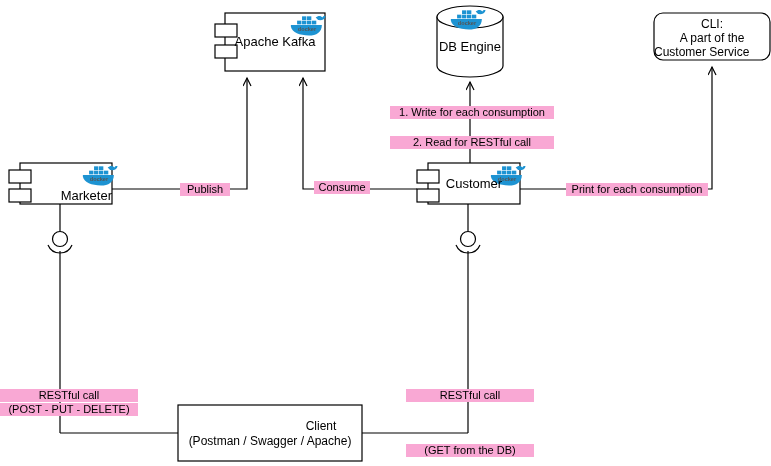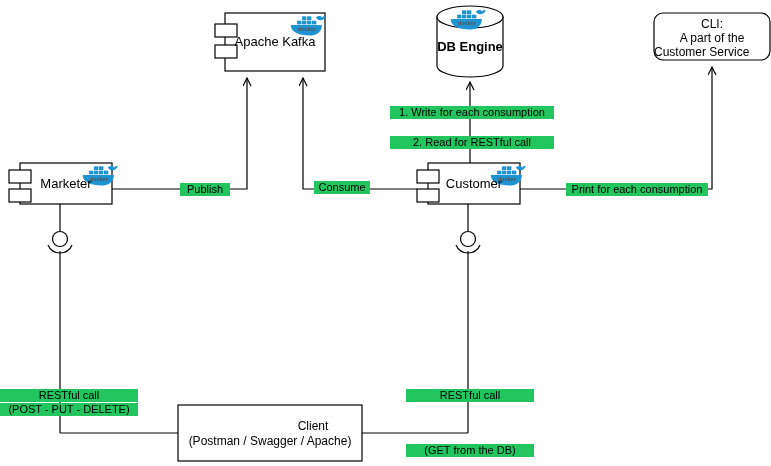--- a/index.html
+++ b/index.html
@@ -32,21 +32,21 @@
     text-align: center;
     line-height: 14px;
     white-space: pre;
     pointer-events: none;
   }
   .edge-label {
     position: absolute;
     font-family: "Liberation Sans", sans-serif;
     font-size: 11px;
     color: #000000;
-    background: #22c55e;
+    background: #f9a8d4;
     text-align: center;
     line-height: 13px;
     white-space: pre;
     padding: 0 2px;
   }
   .comp-title {
     font-size: 13px;
   }
   .docker-logo {
     position: absolute;
@@ -189,31 +189,31 @@
         <rect x="38" y="14" width="7" height="6"></rect>
         <path d="M4,21 L54,21 C54,33 45,38 33,38 C18,38 6,33 4,24 Z"></path>
         <path d="M44,9 C48,5 53,6 55,9 C56,6 59,6 60,7 C59,12 54,14 48,13 Z"></path>
       </g>
       <text x="30" y="30" font-family="Liberation Sans, sans-serif" font-size="9" font-weight="bold" fill="#555555" text-anchor="middle">docker</text>
     </svg>
   </div>
 
   <div class="node-text comp-title" style="left:225px; top:35px; width:100px;">Apache Kafka</div>
 
-  <div class="node-text comp-title" style="left:437px; top:40px; width:66px;font-weight:bold;">DB Engine</div>
-
-  <div class="node-text comp-title" style="left:20px; top:177px; width:92px;">Marketer</div>
+  <div class="node-text comp-title" style="left:437px; top:40px; width:66px;">DB Engine</div>
+
+  <div class="node-text comp-title" style="left:20px; top:189px; width:92px;text-align:right;">Marketer</div>
 
   <div class="node-text comp-title" style="left:428px; top:177px; width:92px;">Customer</div>
 
   <div class="node-text" style="left:654px; top:17px; width:116px;">CLI:</div>
   <div class="node-text" style="left:654px; top:31px; width:116px;">A part of the</div>
   <div class="node-text" style="left:654px; top:45px; width:92px;">Customer Service</div>
 
-  <div class="node-text" style="left:178px; top:419px; width:206px;padding-left:32px;">Client</div>
+  <div class="node-text" style="left:186px; top:419px; width:206px;padding-left:32px;">Client</div>
   <div class="node-text" style="left:178px; top:434px; width:184px;">(Postman / Swagger / Apache)</div>
 
   <div class="edge-label" style="left:180px; top:183px; width:46px;">Publish</div>
 
   <div class="edge-label" style="left:314px; top:181px; width:52px;">Consume</div>
 
   <div class="edge-label" style="left:566px; top:183px; width:138px;text-align:center;">Print for each consumption</div>
 
   <div class="edge-label" style="left:390px; top:106px; width:160px;">1. Write for each consumption</div>
   <div class="edge-label" style="left:390px; top:136px; width:160px;">2. Read for RESTful call</div>

